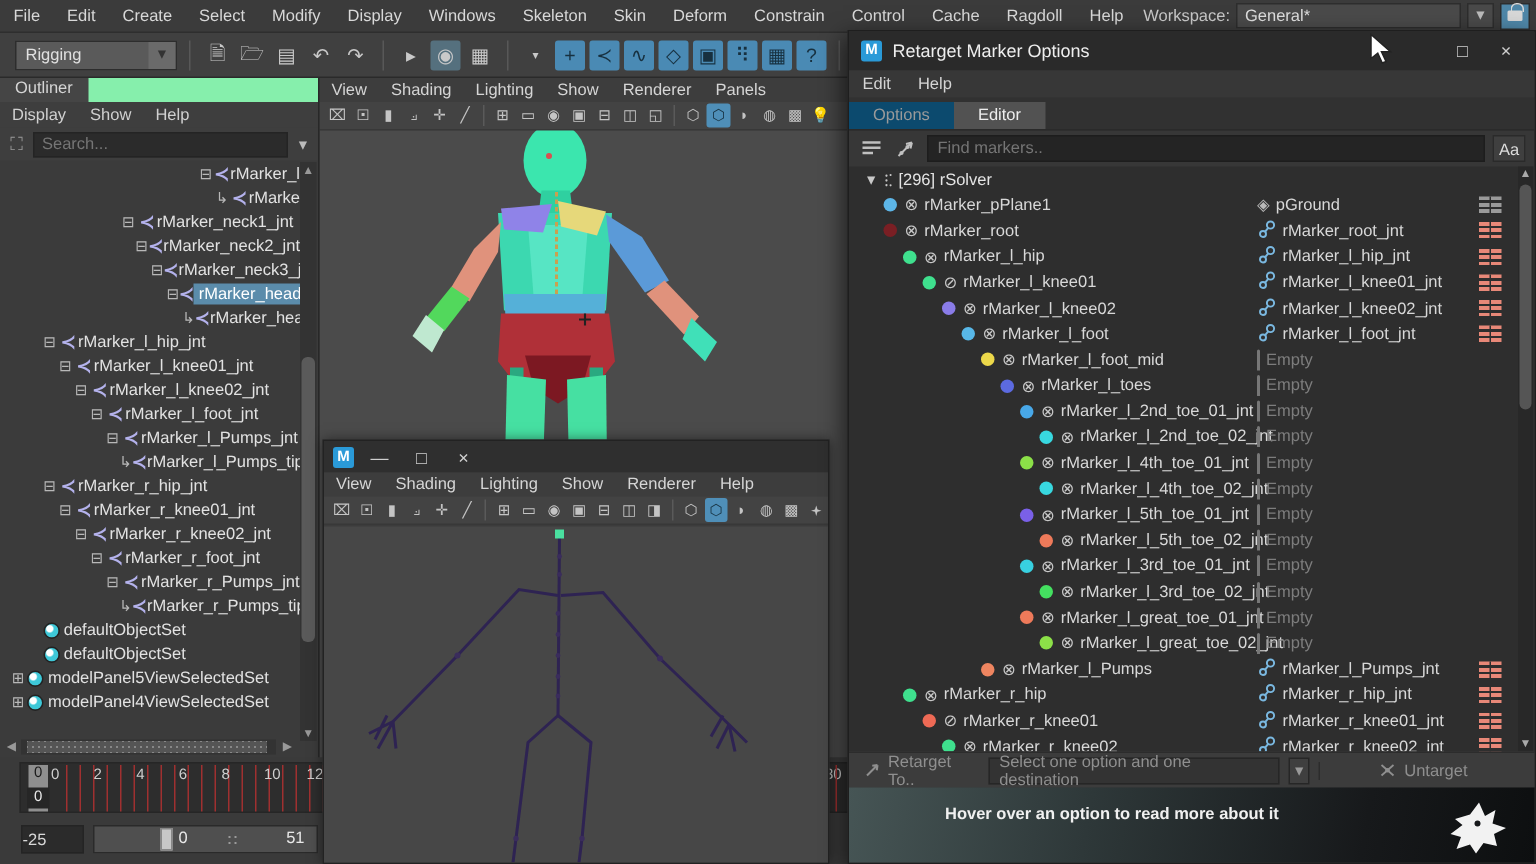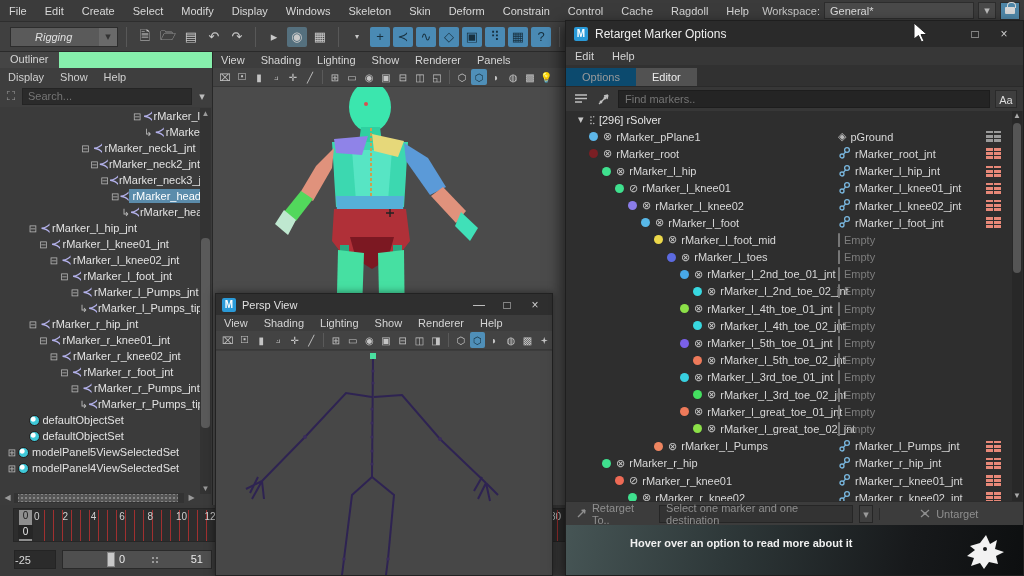--- a/index.html
+++ b/index.html
@@ -12,21 +12,21 @@
   #menubar .mitem { padding:0 9px; color:#d8d8d8; cursor:default; }
   #workspace { margin-left:auto; display:flex; align-items:center; gap:4px; padding-right:4px; }
   #workspace .wlabel { color:#c8c8c8; }
   #workspace .wbox { width:150px; height:17px; background:#4a4a4a; border:1px solid #2d2d2d; display:flex; align-items:center; padding:0 5px; color:#ddd; }
   #workspace .wdrop { width:18px; height:17px; background:#4a4a4a; border:1px solid #2d2d2d; text-align:center; line-height:15px; color:#bbb; }
   #workspace .wlock { width:20px; height:18px; background:#4f87a8; border:1px solid #2d2d2d; display:flex; align-items:center; justify-content:center; }
 
   
   #toolbar { left:0; top:22px; width:1024px; height:30px; background:#404040; border-bottom:1px solid #2a2a2a; display:flex; align-items:center; gap:3px; padding-left:10px; z-index:3; }
   #mode-drop { width:108px; height:20px; background:#5a5a5a; border:1px solid #2d2d2d; display:flex; align-items:center; }
-  #mode-drop span.txt { flex:1; padding-left:24px; color:#e0e0e0;font-style:italic; }
+  #mode-drop span.txt { flex:1; padding-left:6px; color:#e0e0e0; }
   #mode-drop span.arr { width:18px; height:18px; background:#6a6a6a; text-align:center; line-height:17px; color:#333; }
   .tsep { width:1px; height:20px; background:#585858; margin:0 5px; }
   .ticon { width:20px; height:20px; display:flex; align-items:center; justify-content:center; color:#c9c9c9; font-size:13px; }
   .ticon.blue { background:#4a8ab4; color:#17303f; border-radius:2px; }
   .lockicon { width:10px; height:7px; background:#d8d8d8; position:relative; border-radius:1px; }
   .lockicon::before { content:''; position:absolute; left:1.5px; top:-5px; width:7px; height:5px; border:1.6px solid #d8d8d8; border-bottom:none; border-radius:4px 4px 0 0; }
 
   
   #outliner { left:0; top:52px; width:213px; height:453px; background:#3b3b3b; border-right:1px solid #282828; z-index:2; }
   #outliner .tabrow { height:16px; background:#86efac; display:flex; }
@@ -550,21 +550,20 @@
     <div id="rhandle"></div>
     <span id="rcur">0</span>
     <div id="rdots"></div>
     <span id="rend">51</span>
   </div>
 </div>
 
 <div id="persp" class="abs">
   <div class="ptitle">
     <span class="mayaico">M</span>
-    <span class="t">Persp View</span>
     <span class="winbtn">—</span>
     <span class="winbtn">□</span>
     <span class="winbtn">×</span>
   </div>
   <div class="vpmenus" id="persp-menus">
       <span class="">View</span>
       <span class="">Shading</span>
       <span class="">Lighting</span>
       <span class="">Show</span>
       <span class="">Renderer</span>
@@ -968,21 +967,21 @@
     </div>
   <span class="dvarr" style="top:90px">▲</span>
   <span class="dvarr" style="top:470px">▼</span>
   <div id="dfooter">
     <span id="retarget-btn">
       <svg width="12" height="11">
           <path d="M2 9 L9 2 M9 2 l-3.5 0.5 M9 2 l-0.5 3.5" stroke="#8f8f8f" stroke-width="1.4" fill="none"></path>
         </svg>
       <span>Retarget To..</span>
     </span>
-    <span id="dcombo">Select one marker and one destination</span>
+    <span id="dcombo">Select one option and one destination</span>
     <span id="dcombo-arr">▾</span>
     <span id="untarget-btn">
       <svg width="12" height="11">
           <path d="M2 2 L10 9 M2 9 L10 2" stroke="#8f8f8f" stroke-width="1.2" fill="none"></path>
           <circle cx="6" cy="5.5" r="1.5" fill="#8f8f8f"></circle>
         </svg>
       <span>Untarget</span>
     </span>
   </div>
   <div id="dhelp">

